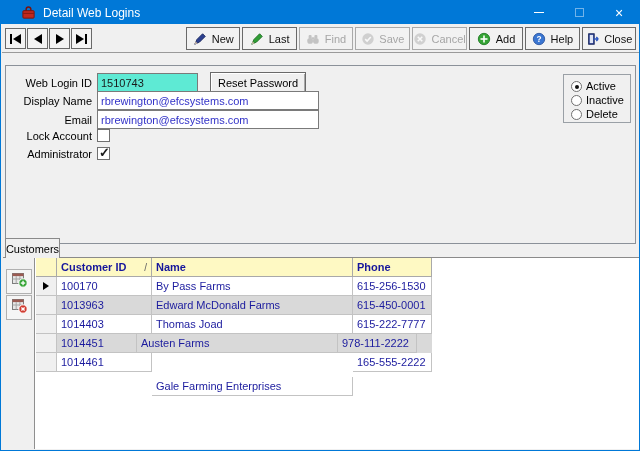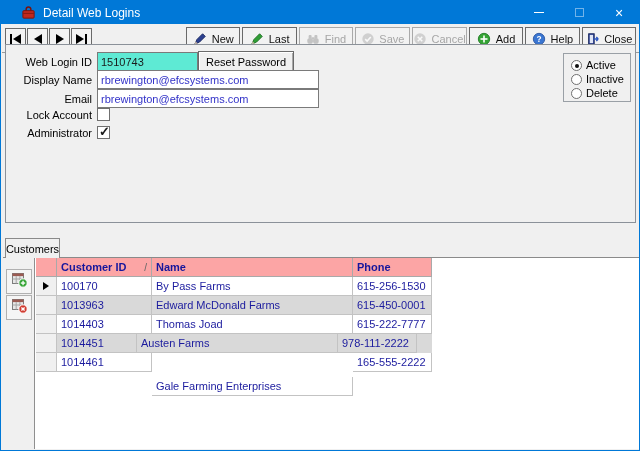--- a/index.html
+++ b/index.html
@@ -25,21 +25,21 @@
   .tri-l { width:0; height:0; border-top:5px solid transparent; border-bottom:5px solid transparent; border-right:8px solid #000; }
   .tri-r { width:0; height:0; border-top:5px solid transparent; border-bottom:5px solid transparent; border-left:8px solid #000; }
   .bar { width:2px; height:10px; background:#000; }
   .tb-buttons { position:absolute; left:184px; top:3px; width:452px; height:23px; display:flex; }
   .tb-btn { flex:1; margin-right:2px; border:1px solid #696969; background:#f2f2f2; display:flex; align-items:center; justify-content:center; gap:4px; font-size:11px; color:#111; }
   .tb-btn.disabled { color:#a6a6a6; border-color:#a9a9a9; }
   .tb-btn.disabled svg { filter:grayscale(1); opacity:.55; }
   .tb-icon { width:15px; height:15px; display:flex; align-items:center; justify-content:center; }
 
   
-  .form-panel { position:absolute; left:4px; top:43px; width:631px; height:179px; background:#f0f0f0; border:1px solid #8b9199; }
+  .form-panel { position:absolute; left:4px; top:64px; width:631px; height:179px; background:#f0f0f0; border:1px solid #8b9199; }
   .f-row { position:absolute; display:flex; align-items:center; font-size:11px; color:#000; }
   .f-label { width:86px; text-align:right; margin-right:5px; }
   .field { height:19px; border:1px solid #7a7a7a; background:#fff; font-family:"Liberation Sans",sans-serif; font-size:11px; color:#3232c8; padding:0 3px; }
   .field.readonly { background:#5eead4; color:#1a1a1a; }
   .push-btn { height:21px; border:1px solid #6a6a6a; background:#f0f0f0; font-size:11px; box-shadow: inset 1px 1px 0 #ffffff, inset -1px -1px 0 #a8a8a8; display:flex; align-items:center; justify-content:center; }
   .checkbox { width:13px; height:13px; background:#fff; border:1px solid #707070; position:relative; }
   .checkbox.checked::after { content:"\2713"; position:absolute; top:-3px; left:1px; font-size:13px; font-weight:bold; color:#1a1a1a; }
   .radio-box { position:absolute; left:557px; top:8px; width:68px; height:49px; border:1px solid #9aa0a6; padding:4px 0 0 7px; }
   .radio-row { display:flex; align-items:center; gap:4px; height:14px; font-size:11px; }
   .radio { width:11px; height:11px; border:1px solid #707070; border-radius:50%; background:#fff; position:relative; }
@@ -52,21 +52,21 @@
   .content { position:absolute; left:2px; top:256px; width:636px; height:192px; border-top:1px solid #8a8a8a; background:#fff; }
   .left-strip { position:absolute; left:0; top:0; width:32px; height:100%; background:#f0f0f0; border-right:1px solid #8f8f8f; }
   .grid-btn { position:absolute; left:3px; width:26px; height:25px; border:1px solid #b0b0b0; background:#f5f5f5; display:flex; align-items:center; justify-content:center; }
   .grid-btn.add { top:11px; }
   .grid-btn.del { top:37px; }
   .grid { position:absolute; left:33px; top:0; }
   .g-row { display:flex; background:#fff; }
   .g-row.alt { background:#d9d9d9; }
   .g-cell { height:19px; border-right:1px solid #c3c3c3; border-bottom:1px solid #c3c3c3; font-size:11px; color:#1b1b9e; display:flex; align-items:center; padding:0 4px; overflow:hidden; white-space:nowrap; }
   .g-sel { background:#f0f0f0; justify-content:center; padding:0; }
-  .g-head .g-cell { background:#fca5a5; color:#16169c; font-weight:bold; border-right:1px solid #a9a9a9; border-bottom:1px solid #a9a9a9; }
+  .g-head .g-cell { background:#fef9c3; color:#16169c; font-weight:bold; border-right:1px solid #a9a9a9; border-bottom:1px solid #a9a9a9; }
   .sort-glyph { color:#666; font-weight:normal; font-size:10px; }
   .sel-arrow { width:0; height:0; border-top:4px solid transparent; border-bottom:4px solid transparent; border-left:6px solid #000; }
 </style>
 </head>
 <body>
 
 <div class="window">
 
   <div class="titlebar">
     <span class="title-icon">
@@ -193,21 +193,21 @@
           </span>
           <span class="tb-label">Close</span>
         </div>
       </div>
   </div>
 
   <div class="form-panel">
     <div class="f-row" style="left:0; top:6px;">
       <span class="f-label">Web Login ID</span>
       <input class="field readonly" style="width: 101px;" readonly="" value="1510743">
-      <div class="push-btn" style="width:96px; margin-left:0;">
+      <div class="push-btn" style="width:96px; margin-left:12px;">
           <span>Reset Password</span>
         </div>
     </div>
     <div class="f-row" style="left:0; top:25px;">
       <span class="f-label">Display Name</span>
       <input class="field" style="width: 222px;" value="rbrewington@efcsystems.com">
     </div>
     <div class="f-row" style="left:0; top:44px;">
       <span class="f-label">Email</span>
       <input class="field" style="width: 222px;" value="rbrewington@efcsystems.com">

